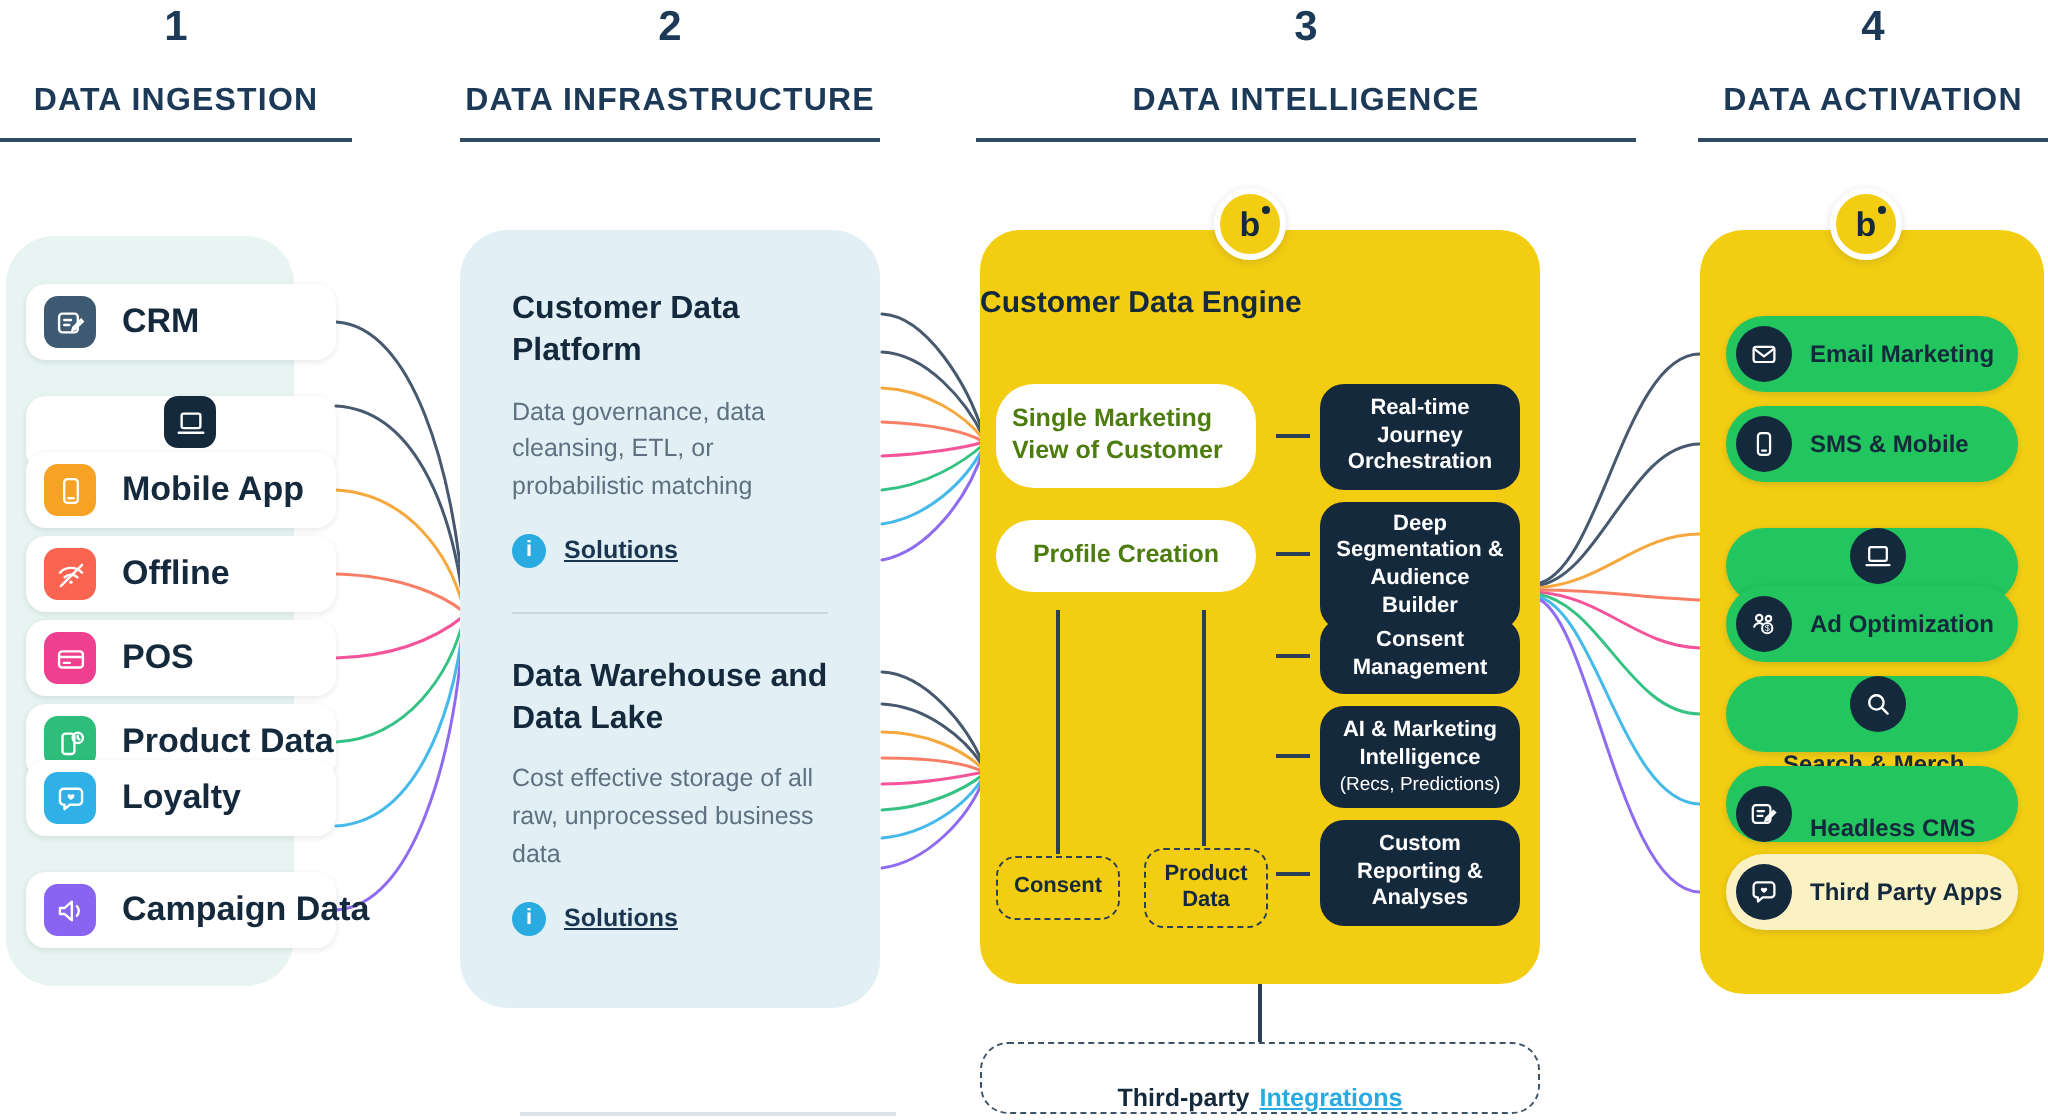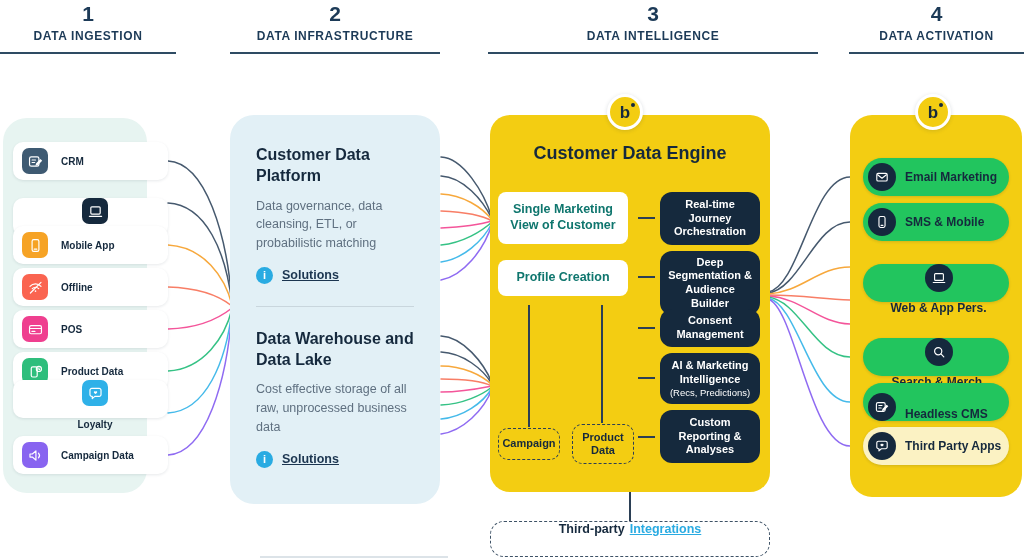--- a/index.html
+++ b/index.html
@@ -9,65 +9,65 @@
   svg.connectors{position:absolute;left:0;top:0;z-index:0;}
   .panel{position:absolute;z-index:1;}
   .badge{position:absolute;z-index:2;width:36px;height:36px;border-radius:50%;background:#F3CD12;
     border:3px solid #fff;display:flex;align-items:center;justify-content:center;
     box-shadow:0 1px 4px rgba(21,41,61,.15);}
   .b-letter{font-size:17px;font-weight:800;color:#15293D;line-height:1;position:relative;}
   .b-letter::after{content:"";position:absolute;right:-4.5px;top:-1px;width:4px;height:4px;border-radius:50%;background:#15293D;}
 
   .col-header{position:absolute;top:2px;text-align:center;color:#1C3A57;z-index:1;}
   .col-num{font-size:21px;font-weight:700;line-height:24px;}
-  .col-label{font-size:12px;font-weight:700;letter-spacing:.6px;margin-top:3px;}
+  .col-label{font-size:16px;font-weight:700;letter-spacing:.6px;margin-top:16px;}
   .col-rule{margin-top:9px;border-bottom:2px solid #2E4B63;}
 
   
   .src-card{position:absolute;left:10px;width:155px;height:38px;background:#fff;border-radius:10px;
     box-shadow:0 1px 3px rgba(21,41,61,.10);display:flex;align-items:center;gap:13px;padding-left:9px;}
   .icon-tile{width:26px;height:26px;border-radius:7px;display:flex;align-items:center;justify-content:center;flex:0 0 26px;}
-  .src-label{font-size:10px;font-weight:700;color:#15293D;white-space:nowrap;}
+  .src-label{font-size:17px;font-weight:700;color:#15293D;white-space:nowrap;}
 
   
   .infra-body{padding:30px 26px 0 26px;}
   .infra-title{font-size:16px;font-weight:700;color:#15293D;line-height:1.3;}
   .infra-desc{font-size:12.5px;color:#5F7080;line-height:1.5;margin-top:10px;}
   .sol-row{display:flex;align-items:center;gap:9px;margin-top:14px;}
   .info-circle{width:17px;height:17px;border-radius:50%;background:#29ABE2;color:#fff;
     font-size:11px;font-weight:700;display:flex;align-items:center;justify-content:center;flex:0 0 17px;}
   .sol-link{font-size:12.5px;font-weight:700;color:#1B3550;text-decoration:underline;}
   .infra-divider{border-top:1px solid #C9D6DD;margin:22px 0;}
 
   
-  .engine-title{position:absolute;left:0;right:0;top:28px;text-align:center;
-    font-size:18px;font-weight:700;color:#15293D;}
-  .white-card{position:absolute;background:#fff;border-radius:8px;display:flex;align-items:center;
-    justify-content:center;text-align:center;font-size:12.5px;font-weight:700;color:#0f766e;
+  .engine-title{position:absolute;left:0;right:0;top:28px;
+    font-size:15px;font-weight:700;color:#15293D;}
+  .white-card{position:absolute;background:#fff;border-radius:19px;display:flex;align-items:center;
+    justify-content:center;font-size:12.5px;font-weight:700;color:#4d7c0f;
     padding:4px 8px;line-height:1.25;}
   .dark-card{position:absolute;background:#15293D;border-radius:12px;display:flex;flex-direction:column;
     align-items:center;justify-content:center;text-align:center;color:#fff;padding:4px 6px;}
   .dark-label{font-size:11px;font-weight:700;line-height:1.25;}
   .dark-sub{font-size:9.5px;font-weight:400;line-height:1.2;}
   .dashed-card{position:absolute;border:1.6px dashed #2B3F55;border-radius:10px;display:flex;
     align-items:center;justify-content:center;text-align:center;font-size:11px;font-weight:700;
     color:#15293D;line-height:1.2;}
   .stub{position:absolute;width:17px;height:2px;background:#2B3F55;}
   .vline{position:absolute;width:2px;background:#2B3F55;}
 
   
   .act-pill{position:absolute;left:13px;width:146px;height:38px;background:#22c55e;border-radius:19px;
     display:flex;align-items:center;gap:9px;padding-left:5px;box-shadow:0 1px 3px rgba(21,41,61,.15);}
   .icon-circle{width:28px;height:28px;border-radius:50%;background:#15293D;display:flex;
     align-items:center;justify-content:center;flex:0 0 28px;}
   .act-label{font-size:12px;font-weight:700;color:#15293D;white-space:nowrap;}
 
   
   .tp-box{position:absolute;left:490px;top:521px;width:280px;height:36px;border:1.6px dashed #3E5266;
-    border-radius:14px;background:#fff;display:flex;align-items:flex-start;justify-content:center;gap:5px;z-index:1;}
+    border-radius:14px;background:#fff;display:flex;align-items:flex-end;justify-content:center;gap:5px;z-index:1;}
   .tp-prefix{font-size:12.5px;font-weight:700;color:#15293D;}
   .tp-link{font-size:12.5px;font-weight:700;color:#29ABE2;text-decoration:underline;}
   .hairline{position:absolute;left:260px;top:556px;width:188px;height:2px;background:#DCE3E8;z-index:0;}
   .engine-tail{position:absolute;left:629px;top:492px;width:2px;height:29px;background:#2B3F55;z-index:0;}
 </style>
 </head>
 <body>
 
 <div id="canvas">
 
@@ -184,21 +184,21 @@
     <div class="src-card" style="top:234px;">
       <span class="icon-tile" style="background:#2EBE7C;">
         <svg width="17" height="17" viewBox="0 0 20 20" fill="none" stroke="#fff" stroke-width="1.4" stroke-linecap="round">
             <rect x="5" y="4.5" width="7" height="12" rx="1.8"></rect>
             <circle cx="14" cy="7" r="3"></circle>
             <path d="M14 5.8v1.4l.9.7"></path>
           </svg>
       </span>
       <span class="src-label">Product Data</span>
     </div>
-    <div class="src-card" style="top:262px;flex-direction:column;">
+    <div class="src-card" style="top:262px;">
       <span class="icon-tile" style="background:#2FB1E8;">
         <svg width="17" height="17" viewBox="0 0 20 20" fill="none" stroke="#fff" stroke-width="1.4" stroke-linecap="round" stroke-linejoin="round">
             <path d="M3.5 6.2a2.2 2.2 0 0 1 2.2-2.2h8.6a2.2 2.2 0 0 1 2.2 2.2v5a2.2 2.2 0 0 1-2.2 2.2H9.2l-3 2.6v-2.6h-.5a2.2 2.2 0 0 1-2.2-2.2z"></path>
             <path d="M10 10.6C8.7 9.8 8 9.1 8 8.3c0-1.1 1.5-1.4 2-.5.5-.9 2-.6 2 .5 0 .8-.7 1.5-2 2.3z" fill="#fff" stroke="none"></path>
           </svg>
       </span>
       <span class="src-label">Loyalty</span>
     </div>
     <div class="src-card" style="top:318px;">
       <span class="icon-tile" style="background:#8864F0;">
@@ -258,21 +258,21 @@
       <div class="dark-label">Consent Management</div>
     </div>
     <div class="dark-card" style="left:170px;top:238px;width:100px;height:51px;">
       <div class="dark-label">AI &amp; Marketing Intelligence</div>
       <div class="dark-sub">(Recs, Predictions)</div>
     </div>
     <div class="dark-card" style="left:170px;top:295px;width:100px;height:53px;">
       <div class="dark-label">Custom Reporting &amp; Analyses</div>
     </div>
 
-    <div class="dashed-card" style="left:8px;top:313px;width:62px;height:32px;">Campaign</div>
+    <div class="dashed-card" style="left:8px;top:313px;width:62px;height:32px;">Consent</div>
     <div class="dashed-card" style="left:82px;top:309px;width:62px;height:40px;">Product Data</div>
   </div>
 
   <div class="panel" style="left:850px;top:115px;width:172px;height:382px;background:#F3CD12;border-radius:22px;">
     <div class="act-pill" style="top:43px;">
       <span class="icon-circle">
         <svg width="16" height="16" viewBox="0 0 20 20" fill="none" stroke="#fff" stroke-width="1.4" stroke-linecap="round" stroke-linejoin="round">
             <rect x="3.5" y="5.5" width="13" height="9.5" rx="1.6"></rect>
             <path d="M4.5 7.2l5.5 4.3 5.5-4.3"></path>
           </svg>
@@ -289,20 +289,32 @@
       <span class="act-label">SMS &amp; Mobile</span>
     </div>
     <div class="act-pill" style="top:149px;flex-direction:column;">
       <span class="icon-circle">
         <svg width="16" height="16" viewBox="0 0 20 20" fill="none" stroke="#fff" stroke-width="1.4" stroke-linecap="round">
             <rect x="4.5" y="4.5" width="11" height="8.5" rx="1.2"></rect>
             <path d="M2.8 15.7h14.4"></path>
           </svg>
       </span>
       <span class="act-label">Web &amp; App Pers.</span>
+    </div>
+    <div class="act-pill" style="top:178px;">
+      <span class="icon-circle">
+        <svg width="16" height="16" viewBox="0 0 20 20" fill="none" stroke="#fff" stroke-width="1.3" stroke-linecap="round">
+            <circle cx="7" cy="6.3" r="2"></circle>
+            <path d="M3.8 11.8a3.4 3.4 0 0 1 5-1.9"></path>
+            <circle cx="12.8" cy="6.6" r="1.7"></circle>
+            <circle cx="12" cy="12.6" r="3.2"></circle>
+            <text x="12" y="14.6" font-size="5.6" text-anchor="middle" fill="#fff" stroke="none" font-family="Liberation Sans, sans-serif">$</text>
+          </svg>
+      </span>
+      <span class="act-label">Ad Optimization</span>
     </div>
     <div class="act-pill" style="top:223px;flex-direction:column;">
       <span class="icon-circle">
         <svg width="16" height="16" viewBox="0 0 20 20" fill="none" stroke="#fff" stroke-width="1.5" stroke-linecap="round">
             <circle cx="9" cy="9" r="4.5"></circle>
             <path d="M12.4 12.4L16 16"></path>
           </svg>
       </span>
       <span class="act-label">Search &amp; Merch.</span>
     </div>

